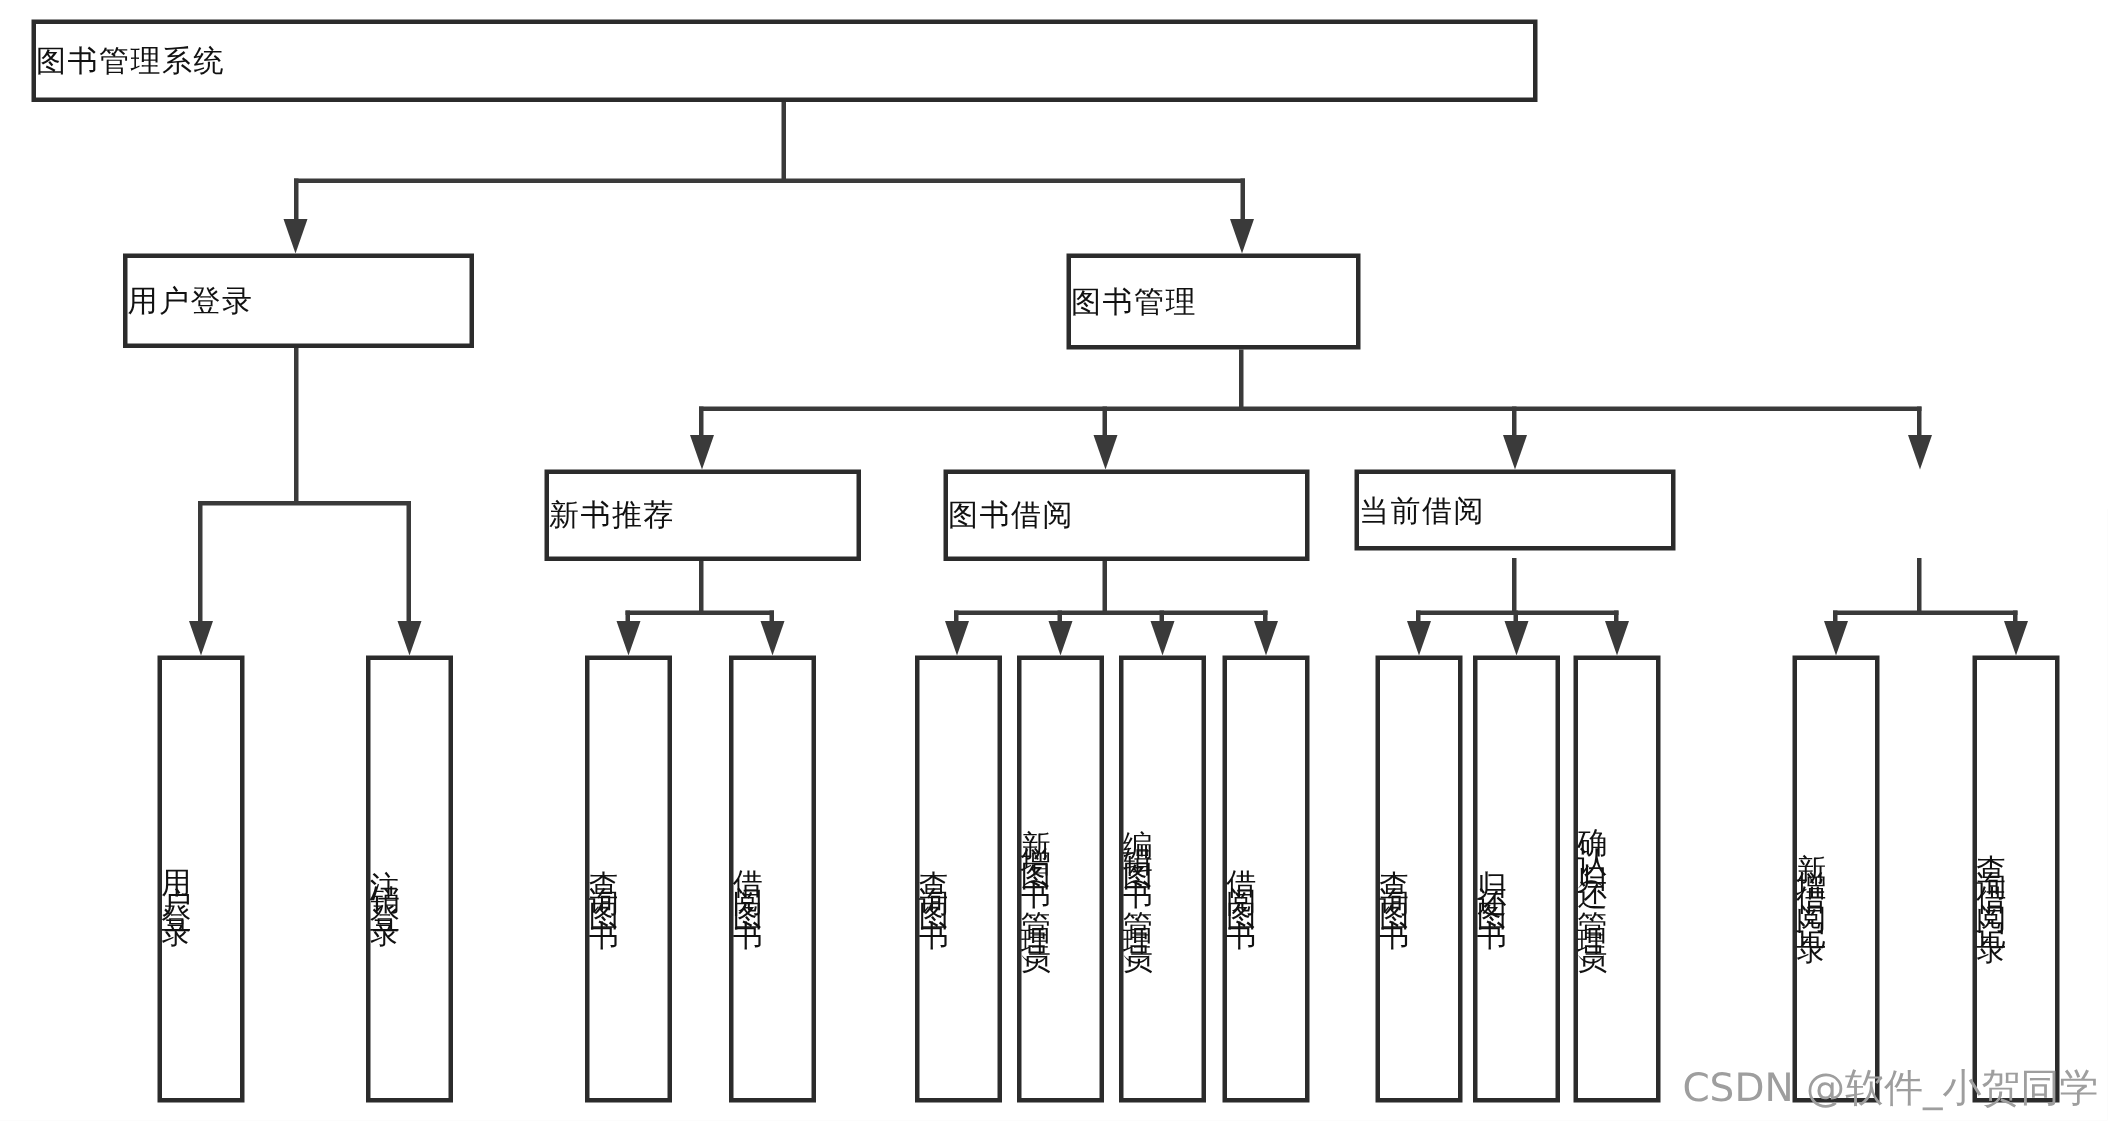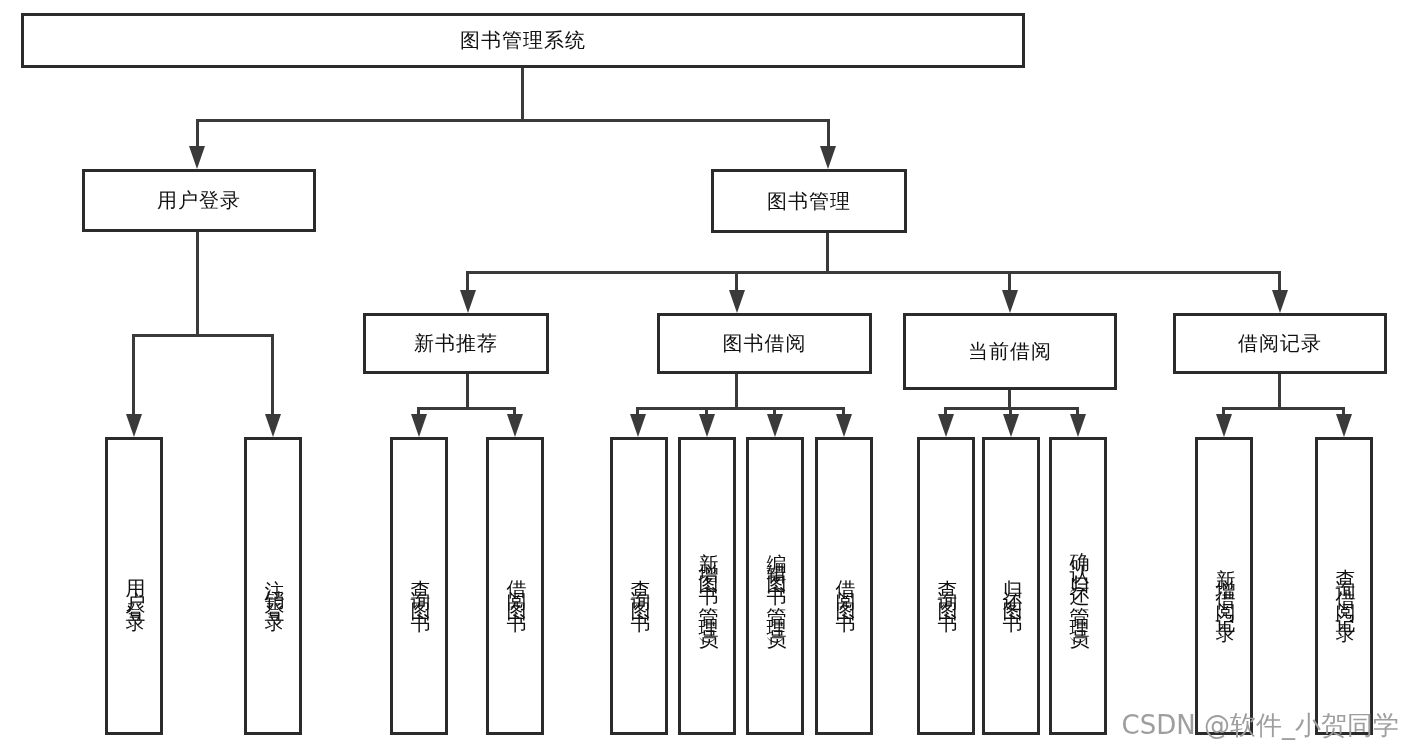--- a/index.html
+++ b/index.html
@@ -15,26 +15,25 @@
     position:relative;
     width:1405px;height:747px;
     background:var(--background);
     overflow:hidden;
   }
   .box{
     position:absolute;
     box-sizing:border-box;
     border:3px solid var(--border);
     background:#fff;
-    display:flex;align-items:center;justify-content:center;
+    display:flex;align-items:center;justify-content:flex-start;
     color:var(--text);
     font-size:20px;
     letter-spacing:1px;
     z-index:2;
-    font-family:Liberation Mono, monospace;
   }
   .leaf{
     width:58px;height:298px;top:437px;
   }
   .vtext{
     writing-mode:vertical-rl;
     text-orientation:mixed;
     letter-spacing:11px;
     font-size:20px;
     line-height:1.0;
@@ -124,31 +123,28 @@
     <span>图书管理系统</span>
   </div>
 
   <div class="box" style="left:82px;top:169px;width:234px;height:63px">
     <span>用户登录</span>
   </div>
   <div class="box" style="left:711px;top:169px;width:196px;height:64px">
     <span>图书管理</span>
   </div>
 
-  <div class="box" style="left:363px;top:313px;width:186px;height:61px">
+  <div class="box" style="left:363px;top:313px;width:211px;height:61px">
     <span>新书推荐</span>
   </div>
-  <div class="box" style="left:657px;top:313px;width:215px;height:61px">
+  <div class="box" style="left:629px;top:313px;width:244px;height:61px">
     <span>图书借阅</span>
   </div>
-  <div class="box" style="left:903px;top:313px;width:214px;height:77px">
+  <div class="box" style="left:903px;top:313px;width:214px;height:54px">
     <span>当前借阅</span>
-  </div>
-  <div class="box" style="left:1173px;top:313px;width:214px;height:61px">
-    <span>借阅记录</span>
   </div>
 
   <div class="box leaf" style="left:105px">
     <span class="vtext">用户登录</span>
   </div>
   <div class="box leaf" style="left:244px">
     <span class="vtext">注销登录</span>
   </div>
 
   <div class="box leaf" style="left:390px">

